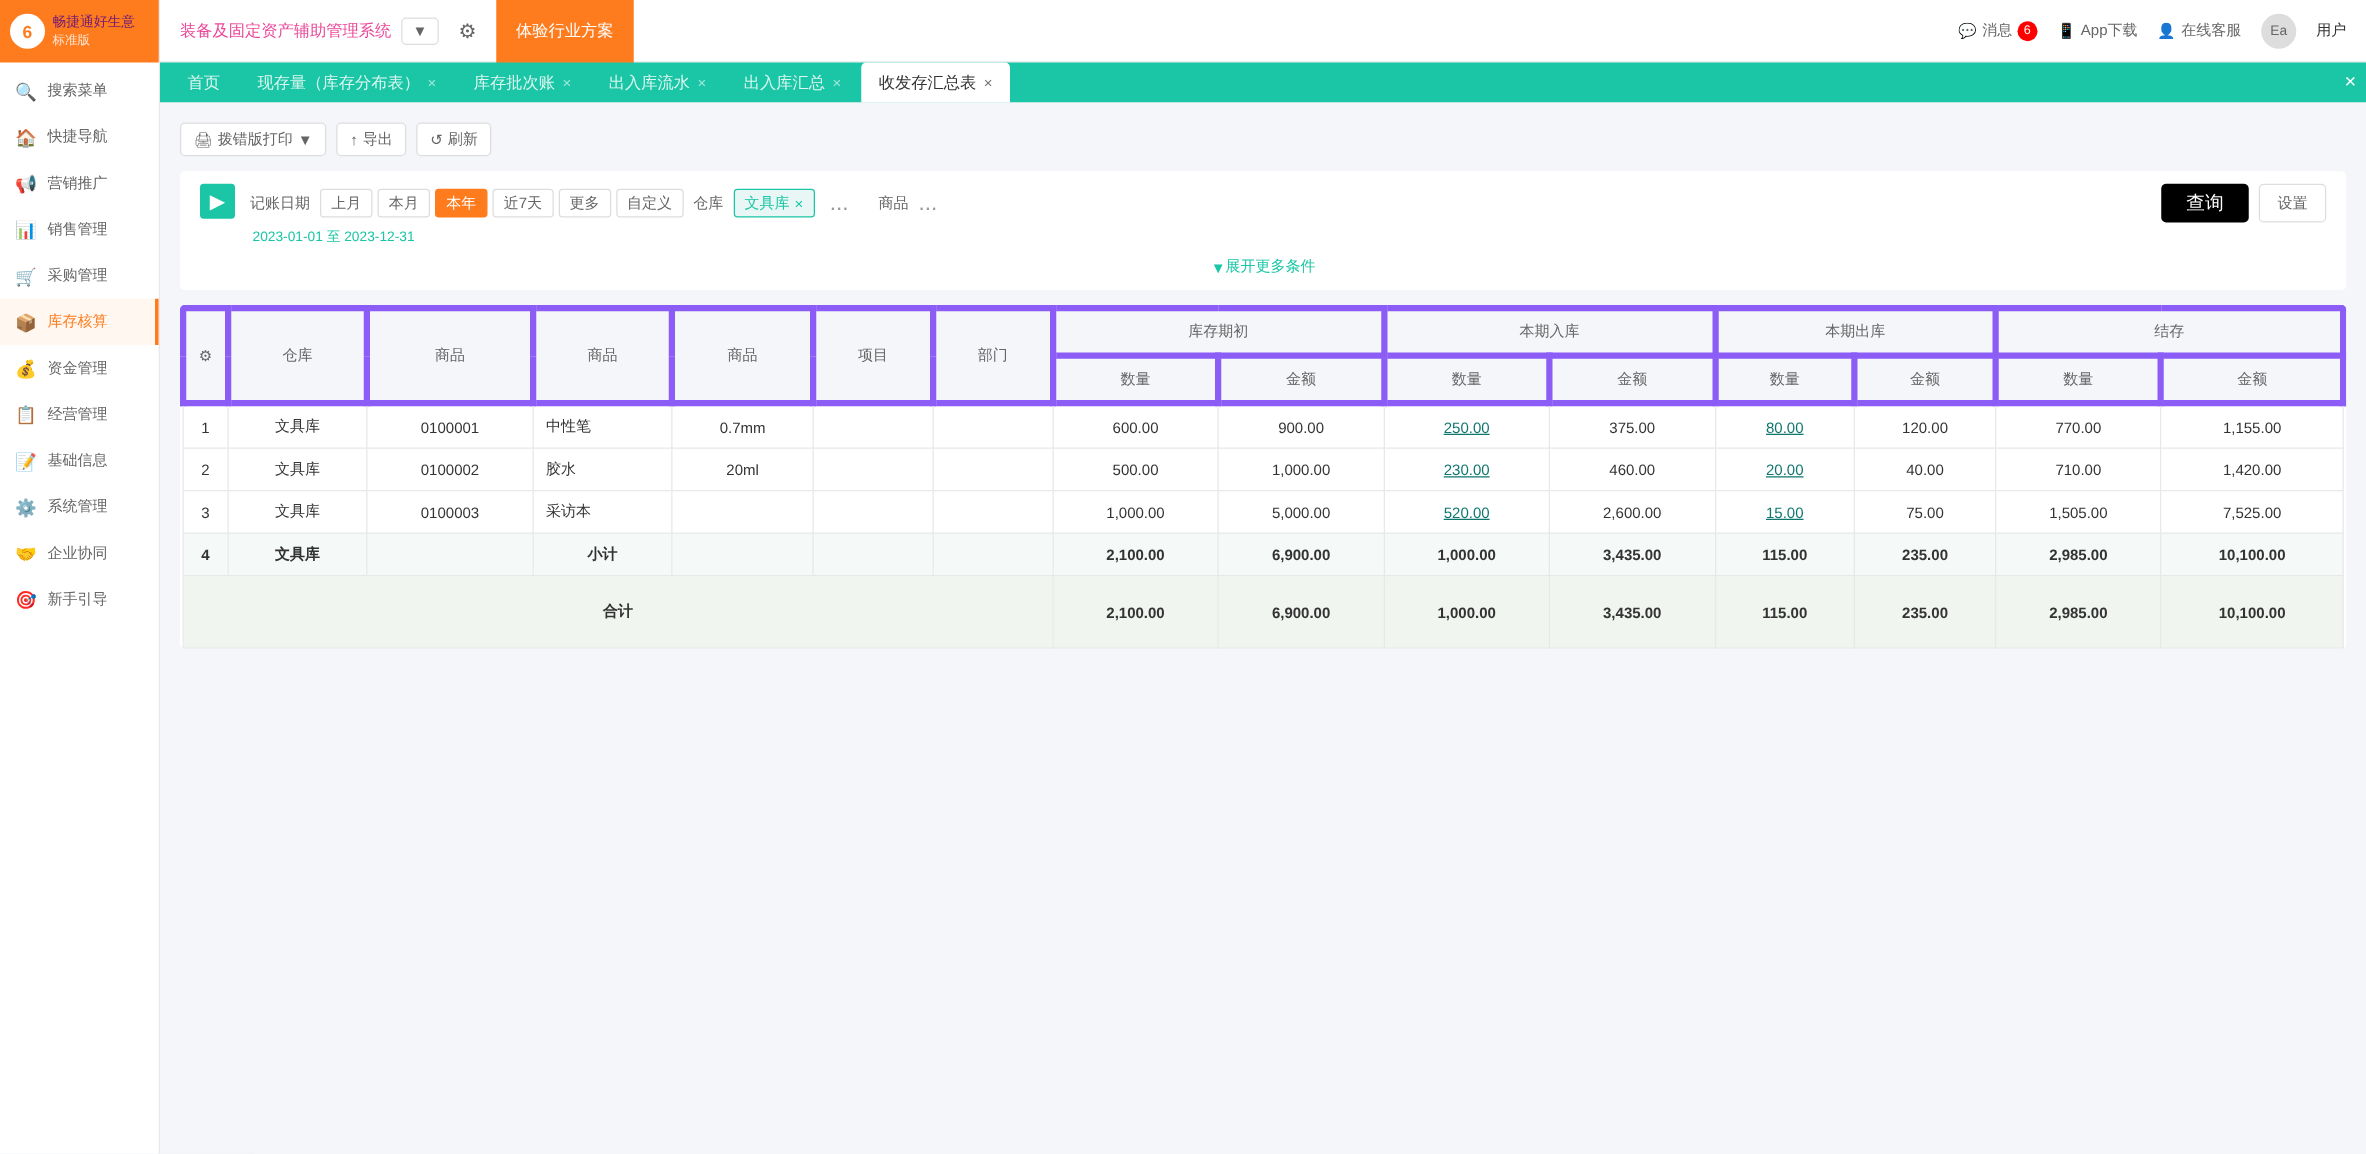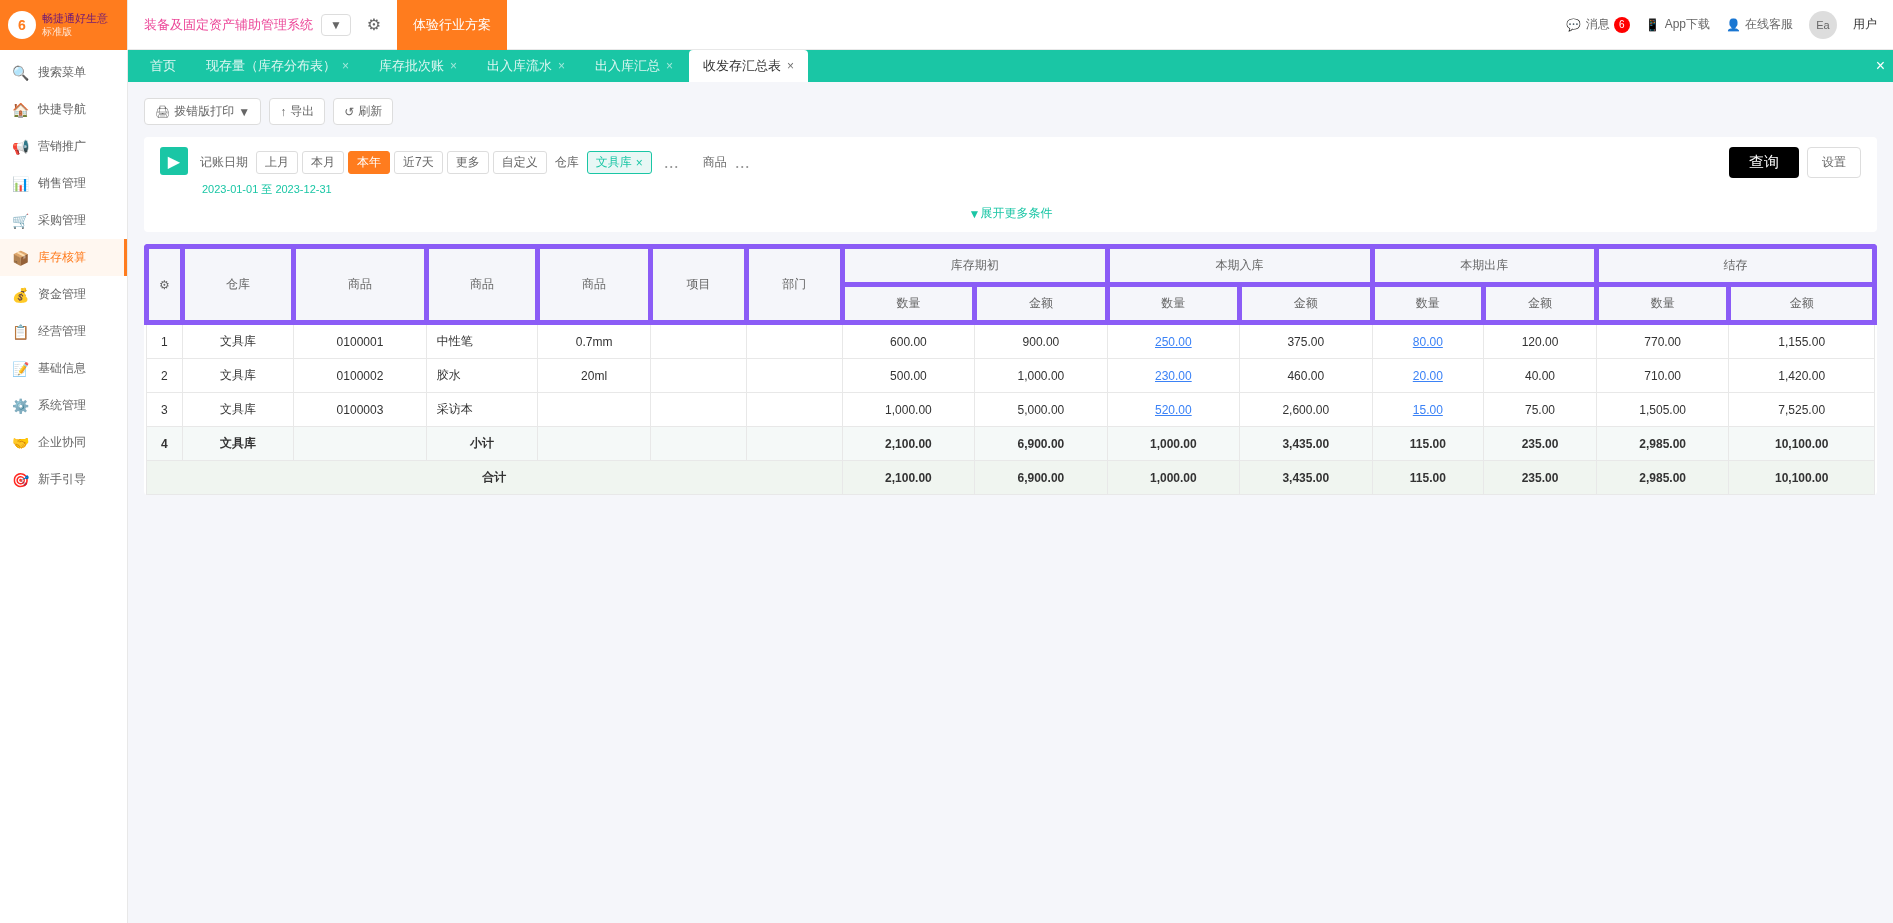--- a/index.html
+++ b/index.html
@@ -61,23 +61,23 @@
 
     
     .table-wrap { background: #fff; border-radius: 4px; overflow: hidden; }
     table { width: 100%; border-collapse: collapse; font-size: 12px; }
     thead tr { background: #f5f6fa; }
     thead th { padding: 8px 10px; text-align: center; color: #666; font-weight: normal; border: 5px solid #8b5cf6; font-size: 12px; }
     tbody tr { background: #fff; }
     tbody tr.subtotal { background: #f5f9f8; font-weight: bold; }
     tbody td { padding: 8px 10px; border: 1px solid #e8e8e8; text-align: center; color: #333; }
     tbody td.text-left { text-align: left; }
-    tbody td.link { color: #3b82f6; text-decoration: underline; cursor: pointer; margin-top: 43px; }
+    tbody td.link { color: #0f766e; text-decoration: underline; cursor: pointer; margin-top: 43px; }
     tfoot tr { background: #f0f5f0; }
-    tfoot td { padding: 8px 10px; border: 1px solid #e8e8e8; text-align: center; font-weight: bold; color: #333; font-size: 12px; }
+    tfoot td { padding: 20px 10px; border: 1px solid #e8e8e8; text-align: center; font-weight: bold; color: #333; font-size: 12px; }
     .gear-icon-cell { width: 32px; }
   </style>
 </head>
 <body>
 
 <div class="sidebar">
   <div class="sidebar-logo">
     <div class="sidebar-logo-icon">6</div>
     <div>
       <div class="sidebar-logo-text">畅捷通好生意</div>

